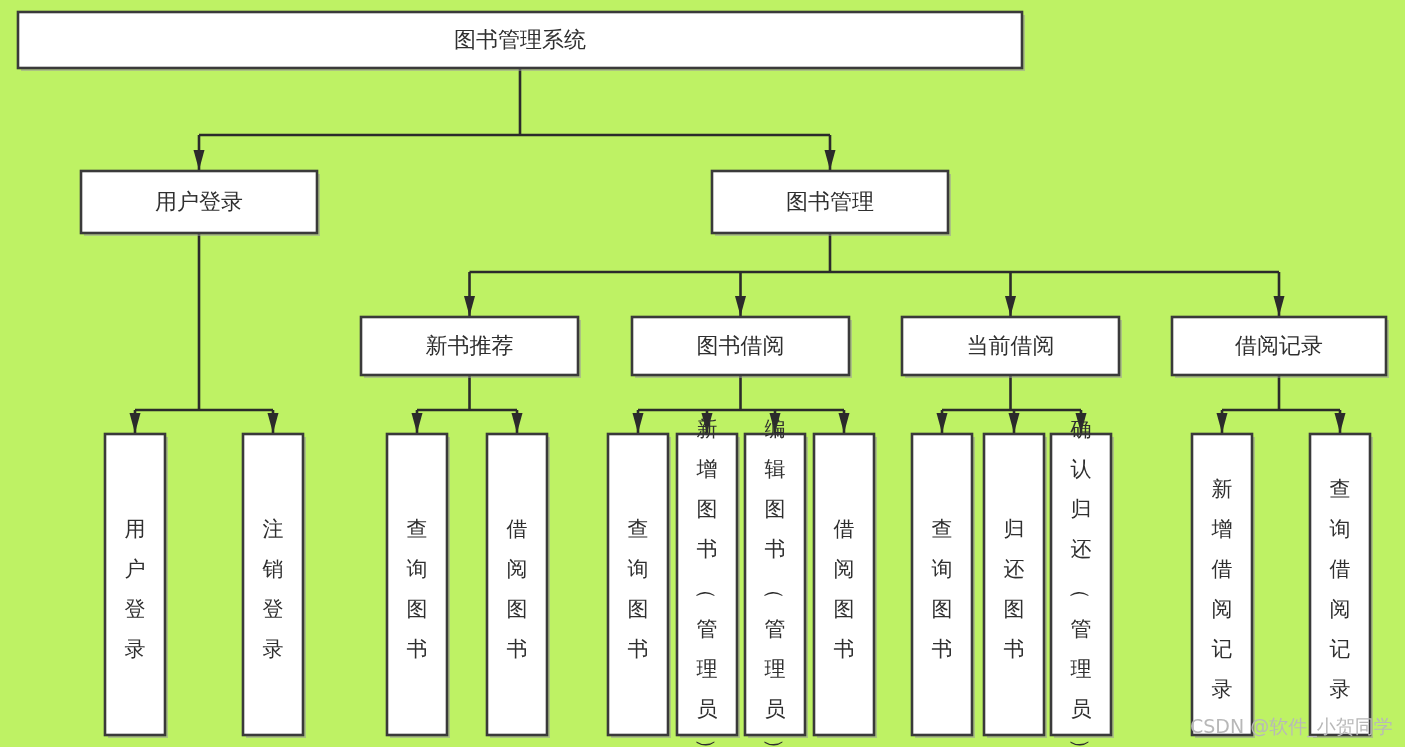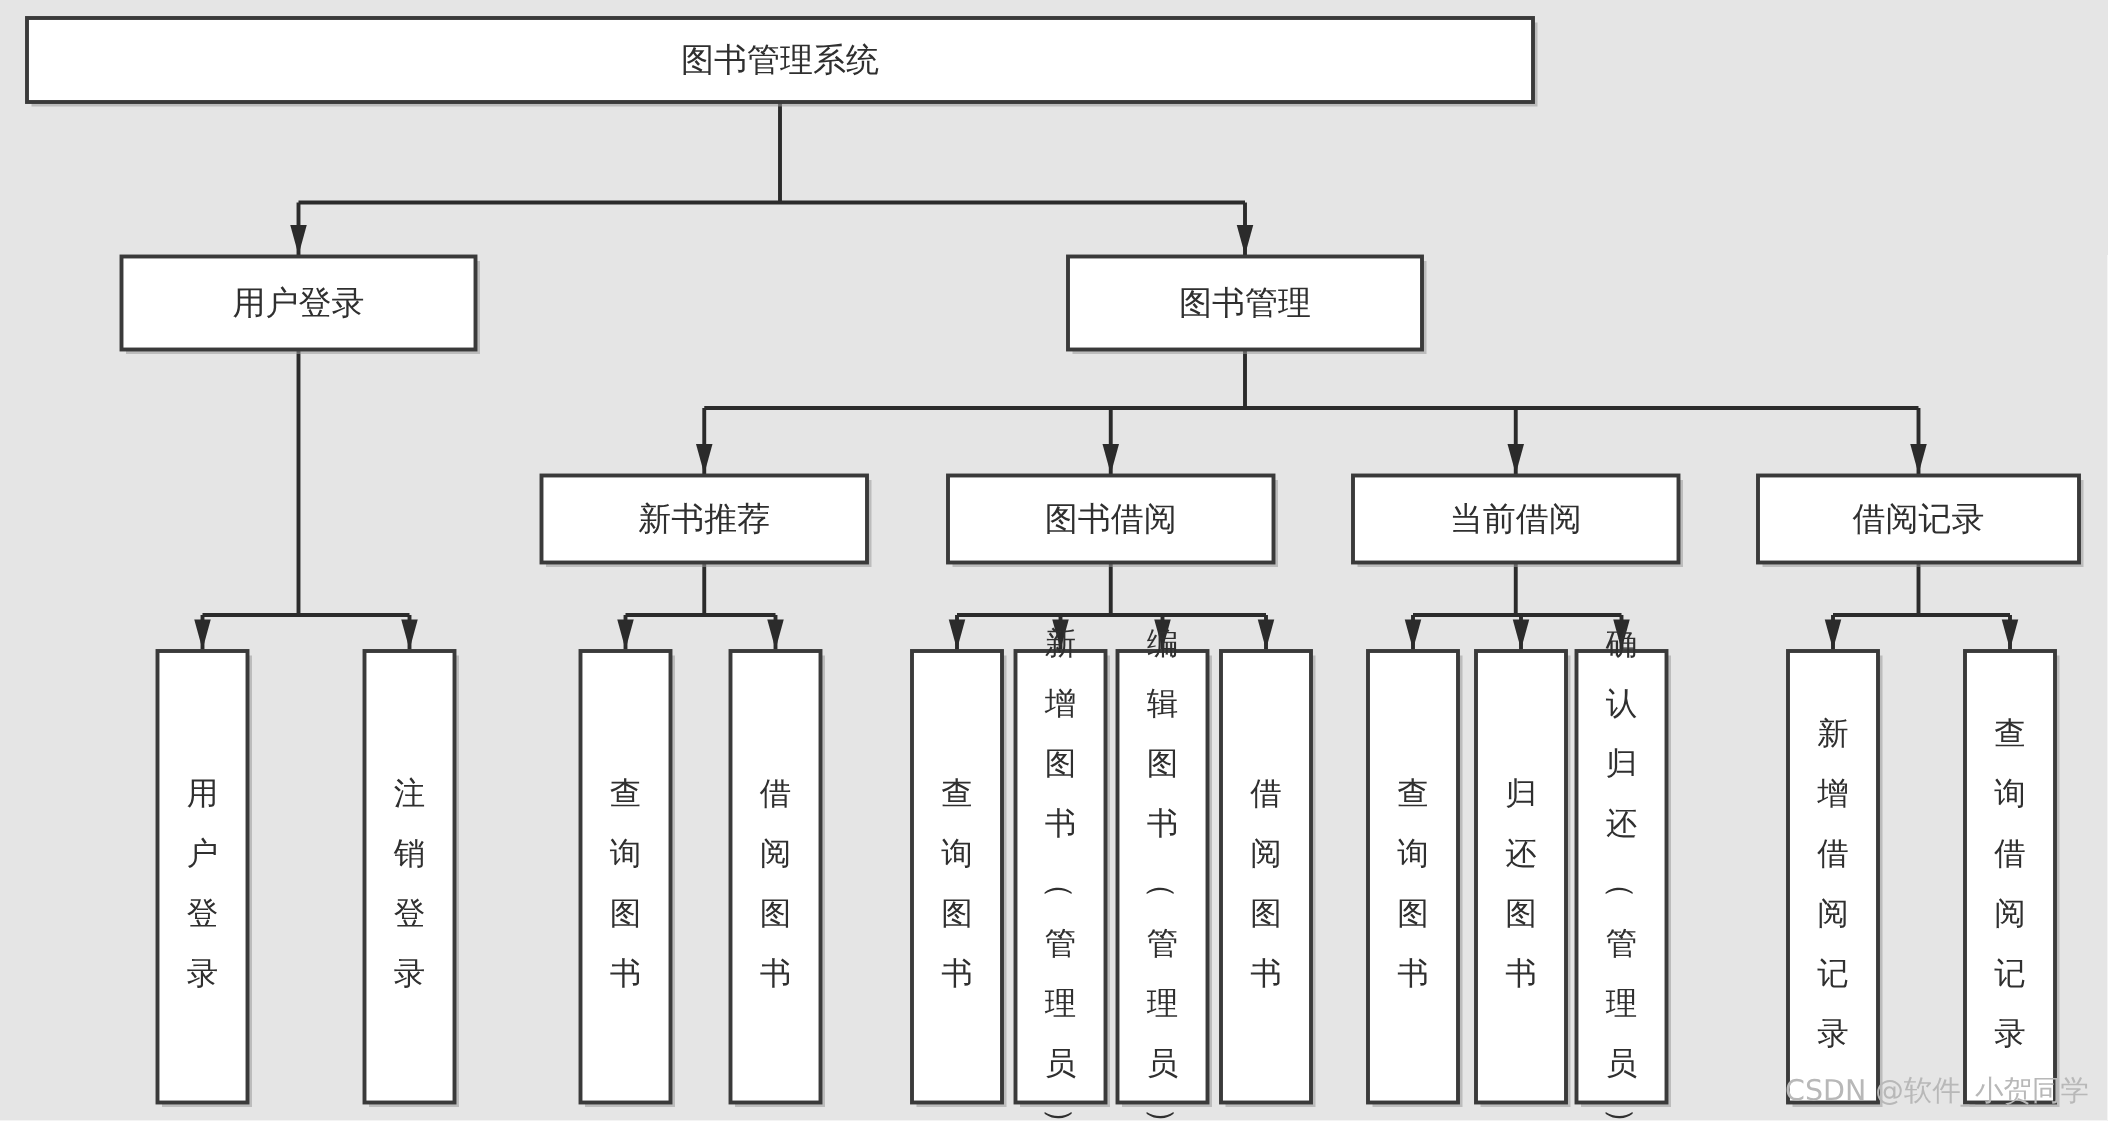--- a/index.html
+++ b/index.html
@@ -8,21 +8,21 @@
     padding: 0;
     background: #ffffff;
   }
   body {
     font-family: "DejaVu Sans", "Liberation Sans", sans-serif;
   }
   #diagram-root {
     position: relative;
     width: 1405px;
     height: 747px;
-    background: #e5e5e5;
+    background: #bef264;
     overflow: hidden;
   }
   svg.tree-canvas {
     position: absolute;
     left: 0;
     top: 0;
     width: 1405px;
     height: 747px;
     display: block;
   }

